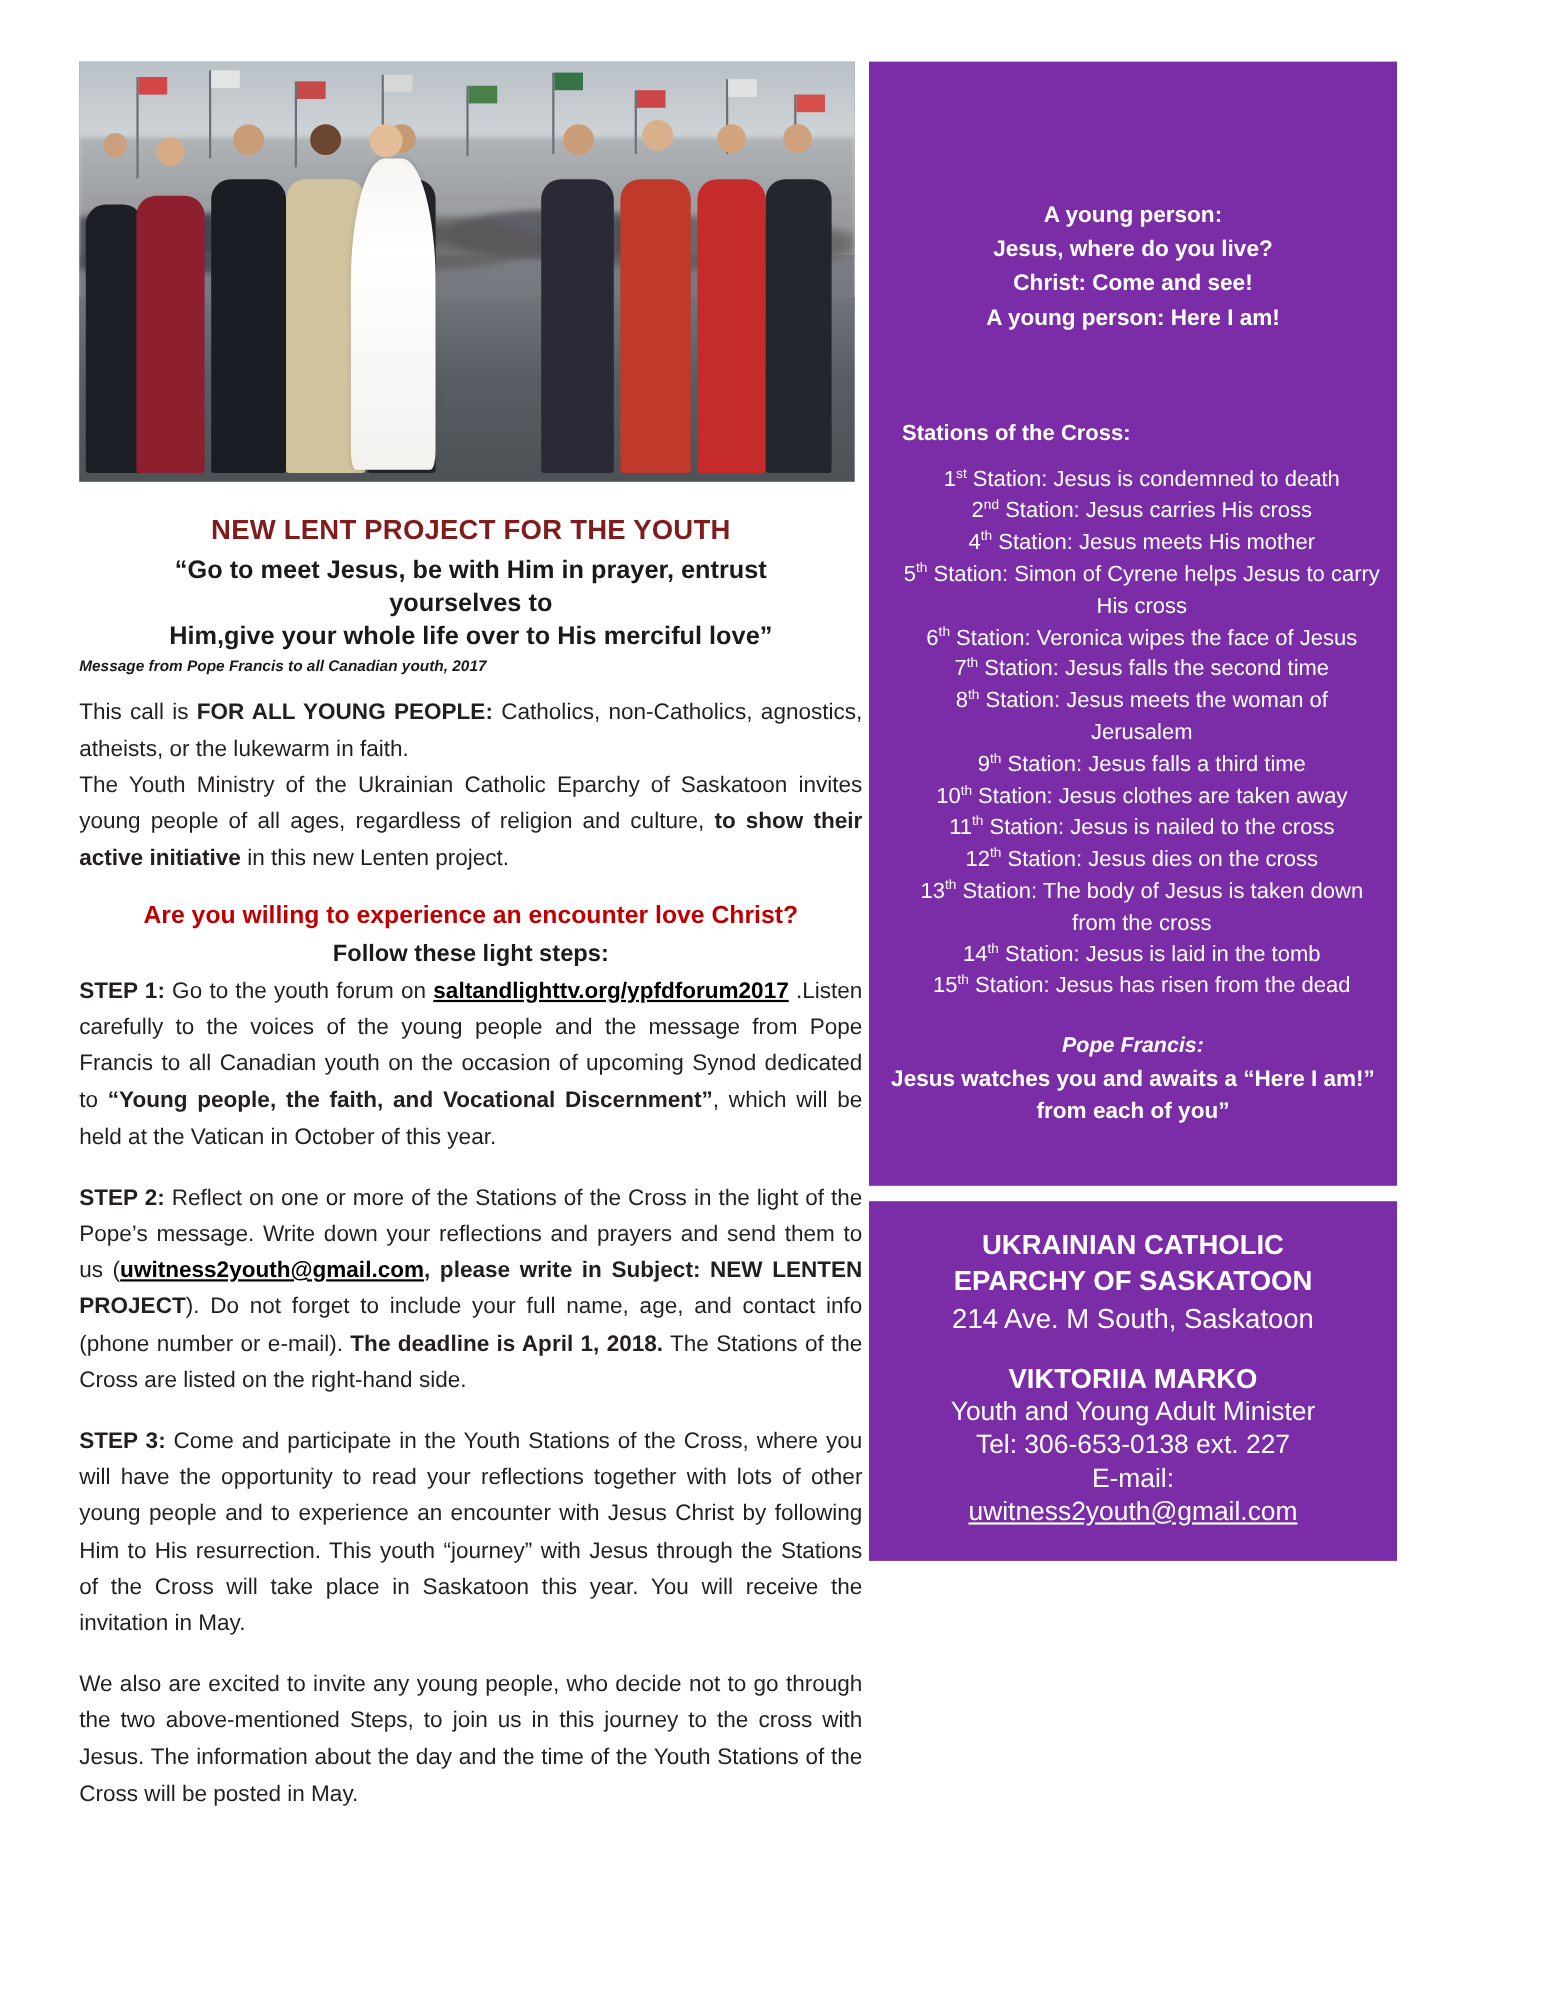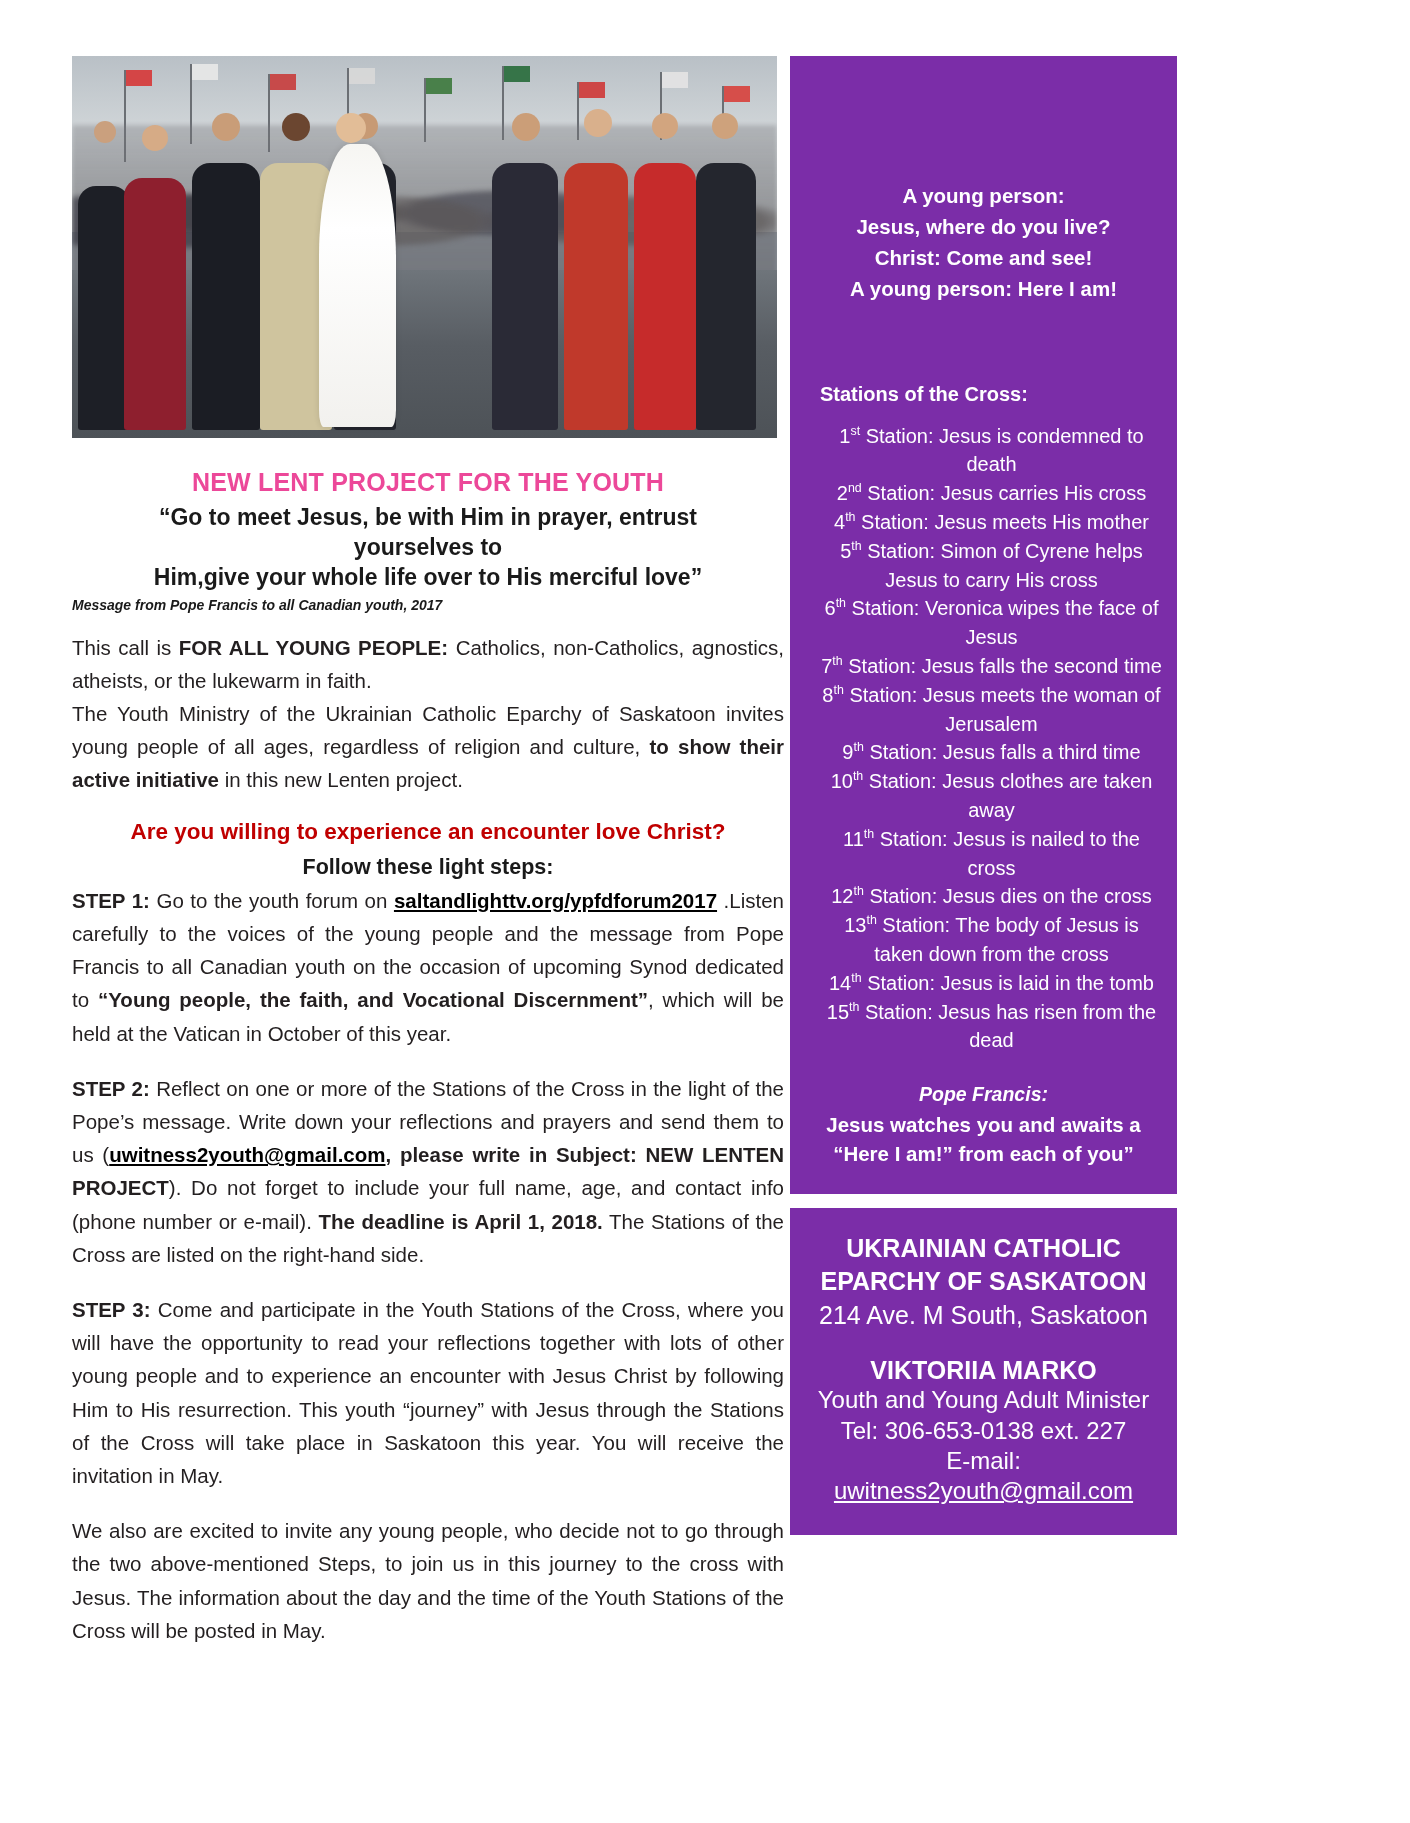--- a/index.html
+++ b/index.html
@@ -69,21 +69,21 @@
     box-shadow: 0 0 6px rgba(0,0,0,.12);
   }
 
   
   .title-main {
     text-align: center;
     font-weight: bold;
     font-size: 25px;
     letter-spacing: .2px;
     margin: 30px 0 0 0;
-    color: #ec4899;
+    color: #7f1d1d;
   }
   .title-quote {
     text-align: center;
     font-weight: bold;
     font-size: 23px;
     line-height: 1.30;
     margin: 6px 34px 0 34px;
     color: #1a1a1a;
   }
   .title-source {
@@ -123,21 +123,21 @@
     color: #000000;
     text-decoration: underline;
     font-weight: bold;
   }
 
   
   .right-col {
     position: absolute;
     left: 790px;
     top: 56px;
-    width: 387px;
+    width: 480px;
   }
   .purple-box {
     background: #7b2da8;
     color: #ffffff;
     box-sizing: border-box;
   }
   .box-stations {
     padding: 24px 14px 26px 14px;
     min-height: 1022px;
   }

